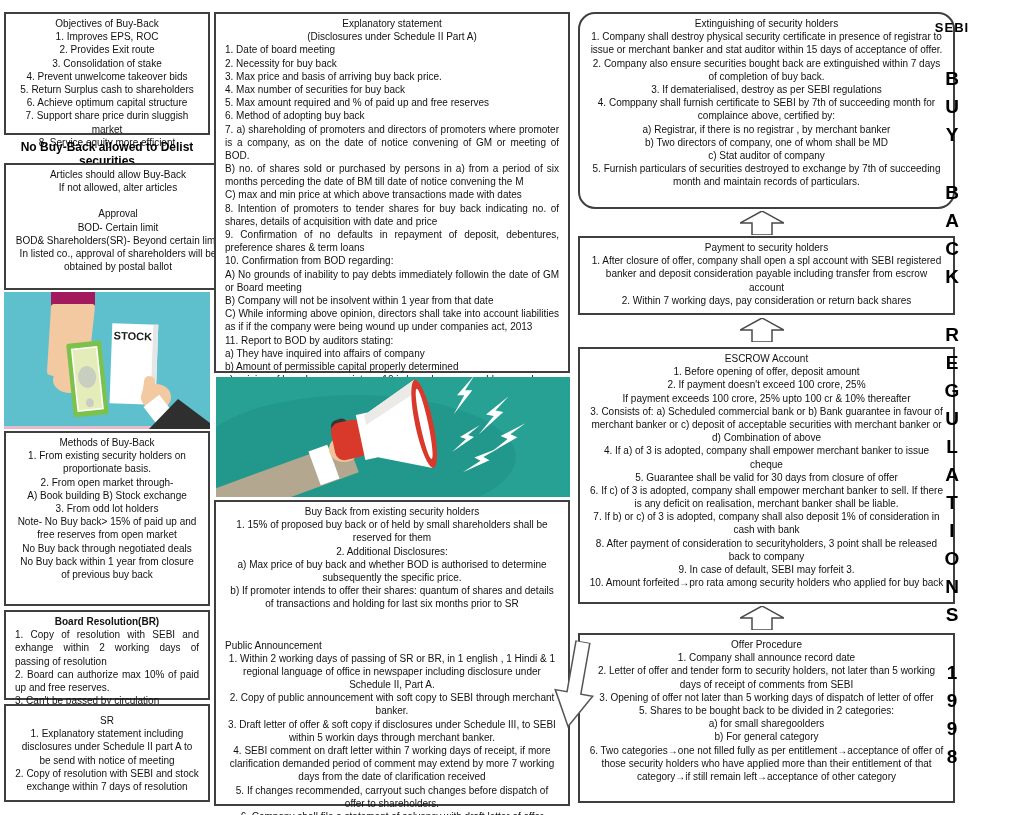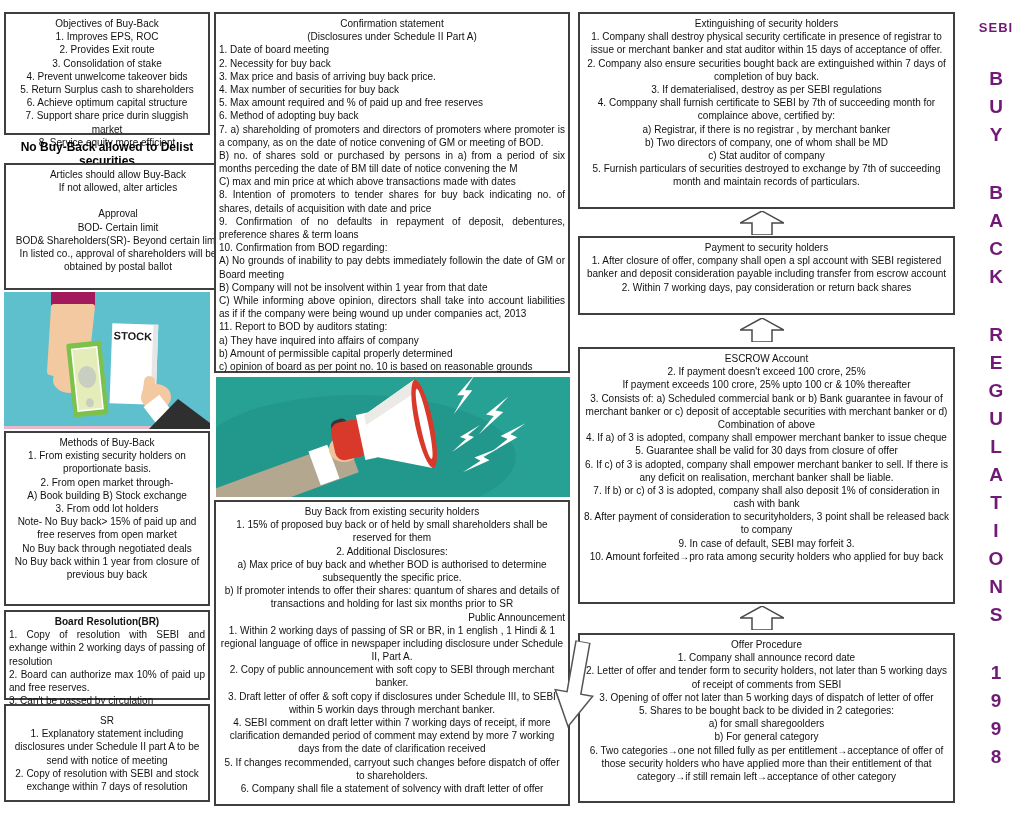--- a/index.html
+++ b/index.html
@@ -3,43 +3,43 @@
 <meta charset="utf-8">
 <style>
   html,body{margin:0;padding:0;}
   body{
     width:1024px;height:815px;position:relative;background:#ffffff;
     font-family:"Liberation Sans","DejaVu Sans",sans-serif;color:#111;
     overflow:hidden;
   }
   .box{
     position:absolute;box-sizing:border-box;background:#fff;
-    border:2px solid #3f3f3f;padding:3px 3px;
+    border:2px solid #3f3f3f;padding:3px 9px;
     font-size:10px;line-height:1.32;color:#111;
   }
   .box-title{text-align:center;}
   .bold{font-weight:bold;}
   .lines.center .line, .center-text{text-align:center;}
   .lines.justify .line{text-align:justify;}
   .line{min-height:13px;}
   .note{
     position:absolute;text-align:center;font-weight:bold;font-size:12px;color:#000;
   }
   .illustration{position:absolute;overflow:hidden;}
   .flow-arrow{position:absolute;}
   .side-label{
-    position:absolute;left:972px;top:20px;width:48px;text-align:center;
-    font-weight:bold;color:#701a75;
+    position:absolute;left:928px;top:20px;width:48px;text-align:center;
+    font-weight:bold;color:#000000;
   }
   .side-brand{font-size:13px;letter-spacing:1px;text-align:center;font-weight:bold;}
   .side-letters{margin-top:30px;}
   .side-letters:first-of-type{margin-top:8px;}
   .side-letters .line{font-size:19px;line-height:28px;font-weight:bold;text-align:center;min-height:28px;}
   .approval-heading{text-align:center;font-weight:normal;margin-top:13px;}
-  .pa-heading{text-align:right;}
+  .pa-heading{text-align:left;margin-top:28px;}
 </style>
 </head>
 <body>
 
 <section class="box" style="left:4px;top:12px;width:206px;height:123px;">
   <div class="box-title">Objectives of Buy-Back</div>
   <div class="lines center">
       <div class="line">1. Improves EPS, ROC</div>
       <div class="line">2. Provides Exit route</div>
       <div class="line">3. Consolidation of stake</div>
@@ -119,21 +119,21 @@
 
 <section class="box" style="left:4px;top:704px;width:206px;height:98px;padding-top:8px;">
   <div class="box-title">SR</div>
   <div class="lines center">
       <div class="line">1. Explanatory statement including disclosures under Schedule II part A to be send with notice of meeting</div>
       <div class="line">2. Copy of resolution with SEBI and stock exchange within 7 days of resolution</div>
     </div>
 </section>
 
 <section class="box" style="left:214px;top:12px;width:356px;height:361px;">
-  <div class="box-title">Confirmation statement</div>
+  <div class="box-title">Explanatory statement</div>
   <div class="box-title">(Disclosures under Schedule II Part A)</div>
   <div class="lines justify">
       <div class="line">1. Date of board meeting</div>
       <div class="line">2. Necessity for buy back</div>
       <div class="line">3. Max price and basis of arriving buy back price.</div>
       <div class="line">4. Max number of securities for buy back</div>
       <div class="line">5. Max amount required and % of paid up and free reserves</div>
       <div class="line">6. Method of adopting buy back</div>
       <div class="line">7. a) shareholding of promoters and directors of promoters  where promoter is a company, as on the date of notice convening of GM or meeting of BOD.</div>
       <div class="line">B) no. of shares sold or purchased by persons in a) from a period of six months perceding the date of BM till date of notice convening the M</div>
@@ -197,21 +197,21 @@
   <div class="lines center">
       <div class="line">1. Within 2 working days of passing of SR or BR, in 1 english , 1 Hindi &amp; 1 regional language of office in newspaper including disclosure under Schedule II, Part A.</div>
       <div class="line">2. Copy of public announcement with soft copy to SEBI through merchant banker.</div>
       <div class="line">3. Draft letter of offer &amp; soft copy if disclosures under Schedule III, to SEBI within 5 workin days through merchant banker.</div>
       <div class="line">4. SEBI comment on draft letter within 7 working days of receipt, if more clarification demanded period of comment may extend by more 7 working days from the date of clarification received</div>
       <div class="line">5. If changes recommended, carryout such changes before dispatch of offer to shareholders.</div>
       <div class="line">6. Company shall file a statement of solvency with draft letter of offer</div>
     </div>
 </section>
 
-<section class="box" style="left:578px;top:12px;width:377px;height:197px;">
+<section class="box" style="left:578px;top:12px;width:377px;height:197px;border-radius:17px;">
   <div class="box-title">Extinguishing of security holders</div>
   <div class="lines center">
       <div class="line">1. Company shall destroy physical security  certificate in presence of registrar to issue or merchant banker and stat auditor within 15 days of acceptance of offer.</div>
       <div class="line">2. Company also ensure securities bought back are extinguished within 7 days of completion of buy back.</div>
       <div class="line">3. If dematerialised, destroy as per SEBI regulations</div>
       <div class="line">4.  Comppany shall furnish certificate to SEBI by 7th of succeeding month for complaince above, certified by:</div>
       <div class="line">a) Registrar, if there is no registrar , by merchant banker</div>
       <div class="line">b) Two directors of company, one of whom shall be MD</div>
       <div class="line">c) Stat auditor of company</div>
       <div class="line">5. Furnish particulars of securities destroyed to exchange by 7th of succeeding month and maintain records of particulars.</div>
@@ -234,20 +234,21 @@
 
 <div class="flow-arrow" style="left:740px;top:318px;">
   <svg width="44" height="24" viewBox="0 0 44 24">
     <polygon points="22,0 44,12 32,12 32,24 12,24 12,12 0,12" fill="#ffffff" stroke="#4a4a4a" stroke-width="1.5" stroke-linejoin="miter"></polygon>
   </svg>
 </div>
 
 <section class="box" style="left:578px;top:347px;width:377px;height:257px;">
   <div class="box-title">ESCROW Account</div>
   <div class="lines center">
+      <div class="line">1. Before opening of offer, deposit amount</div>
       <div class="line">2. If payment doesn't exceed 100 crore, 25%</div>
       <div class="line">If payment exceeds 100 crore, 25% upto 100 cr &amp; 10% thereafter</div>
       <div class="line">3. Consists of: a) Scheduled commercial bank or b) Bank guarantee in favour of merchant banker or c) deposit of acceptable securities with merchant banker or d) Combination of above</div>
       <div class="line">4. If a) of 3 is adopted, company shall empower merchant banker to issue cheque</div>
       <div class="line">5. Guarantee shall be valid for 30 days from closure of offer</div>
       <div class="line">6. If c) of 3 is adopted, company shall empower merchant banker to sell. If there is any deficit on realisation, merchant banker shall be liable.</div>
       <div class="line">7. If b) or c) of 3 is adopted, company shall also deposit 1% of consideration in cash with bank</div>
       <div class="line">8. After payment of consideration to securityholders, 3 point shall be released back to company</div>
       <div class="line">9. In case of default, SEBI may forfeit 3.</div>
       <div class="line">10. Amount forfeited→pro rata among security holders who applied for buy back</div>

